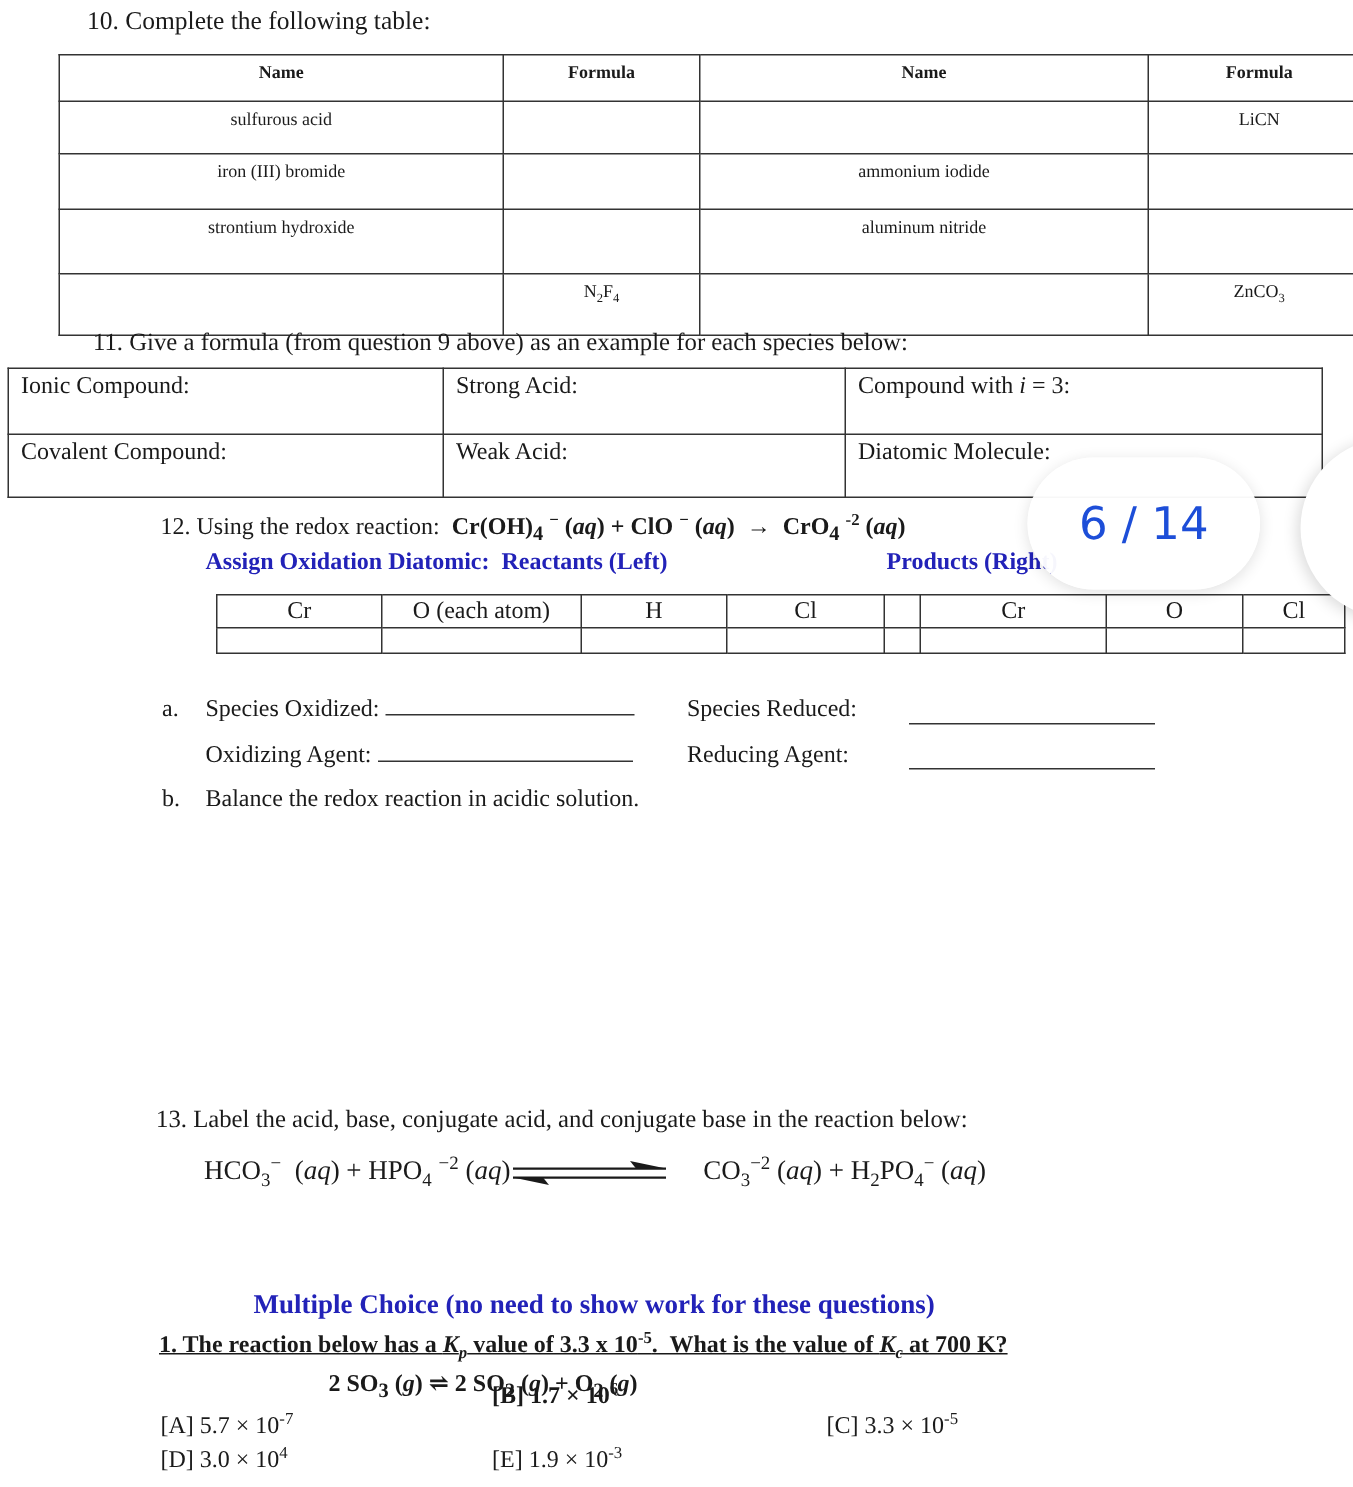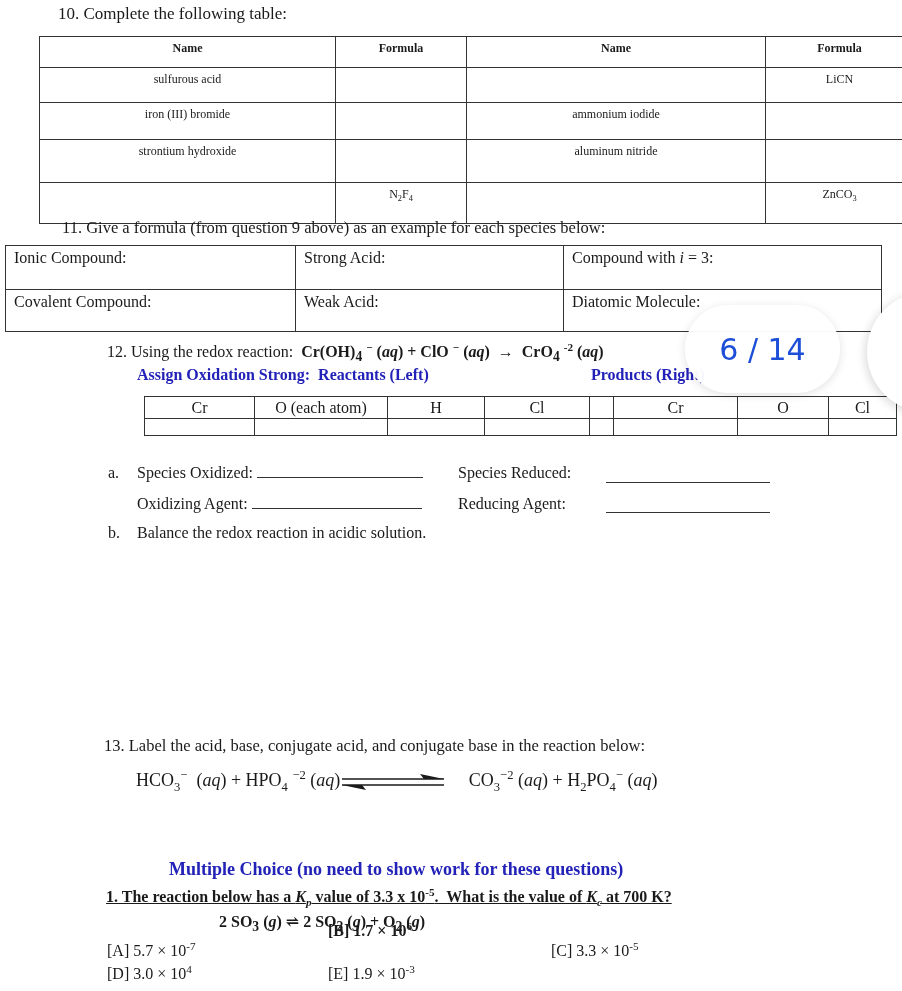--- a/index.html
+++ b/index.html
@@ -110,21 +110,21 @@
     <td>Diatomic Molecule:</td>
   </tr>
 </tbody>
   </table>
 
 <div class="abs fs16" style="left:107px; top:341px; white-space:nowrap;">
   <span>12. Using the redox reaction:</span>&nbsp;
   <span class="bold">Cr(OH)<sub style="font-size:85%">4</sub> <sup>−</sup> (<span class="it">aq</span>) + ClO <sup>−</sup> (<span class="it">aq</span>) &nbsp;→&nbsp; CrO<sub style="font-size:85%">4</sub> <sup>-2</sup> (<span class="it">aq</span>)</span>
 </div>
 <div class="abs blue fs16" style="left:137px; top:366px; white-space:nowrap;">
-  <span>Assign Oxidation Strong:</span>&nbsp;&nbsp;<span>Reactants (Left)</span>
+  <span>Assign Oxidation Diatomic:</span>&nbsp;&nbsp;<span>Reactants (Left)</span>
 </div>
 <div class="abs blue fs16" style="left:591px; top:366px; white-space:nowrap;">Products (Right)</div>
 
 <table class="q12">
   <colgroup>
     <col style="width:110px">
       <col style="width:133px">
       <col style="width:97px">
       <col style="width:105px">
     <col style="width:24px">

